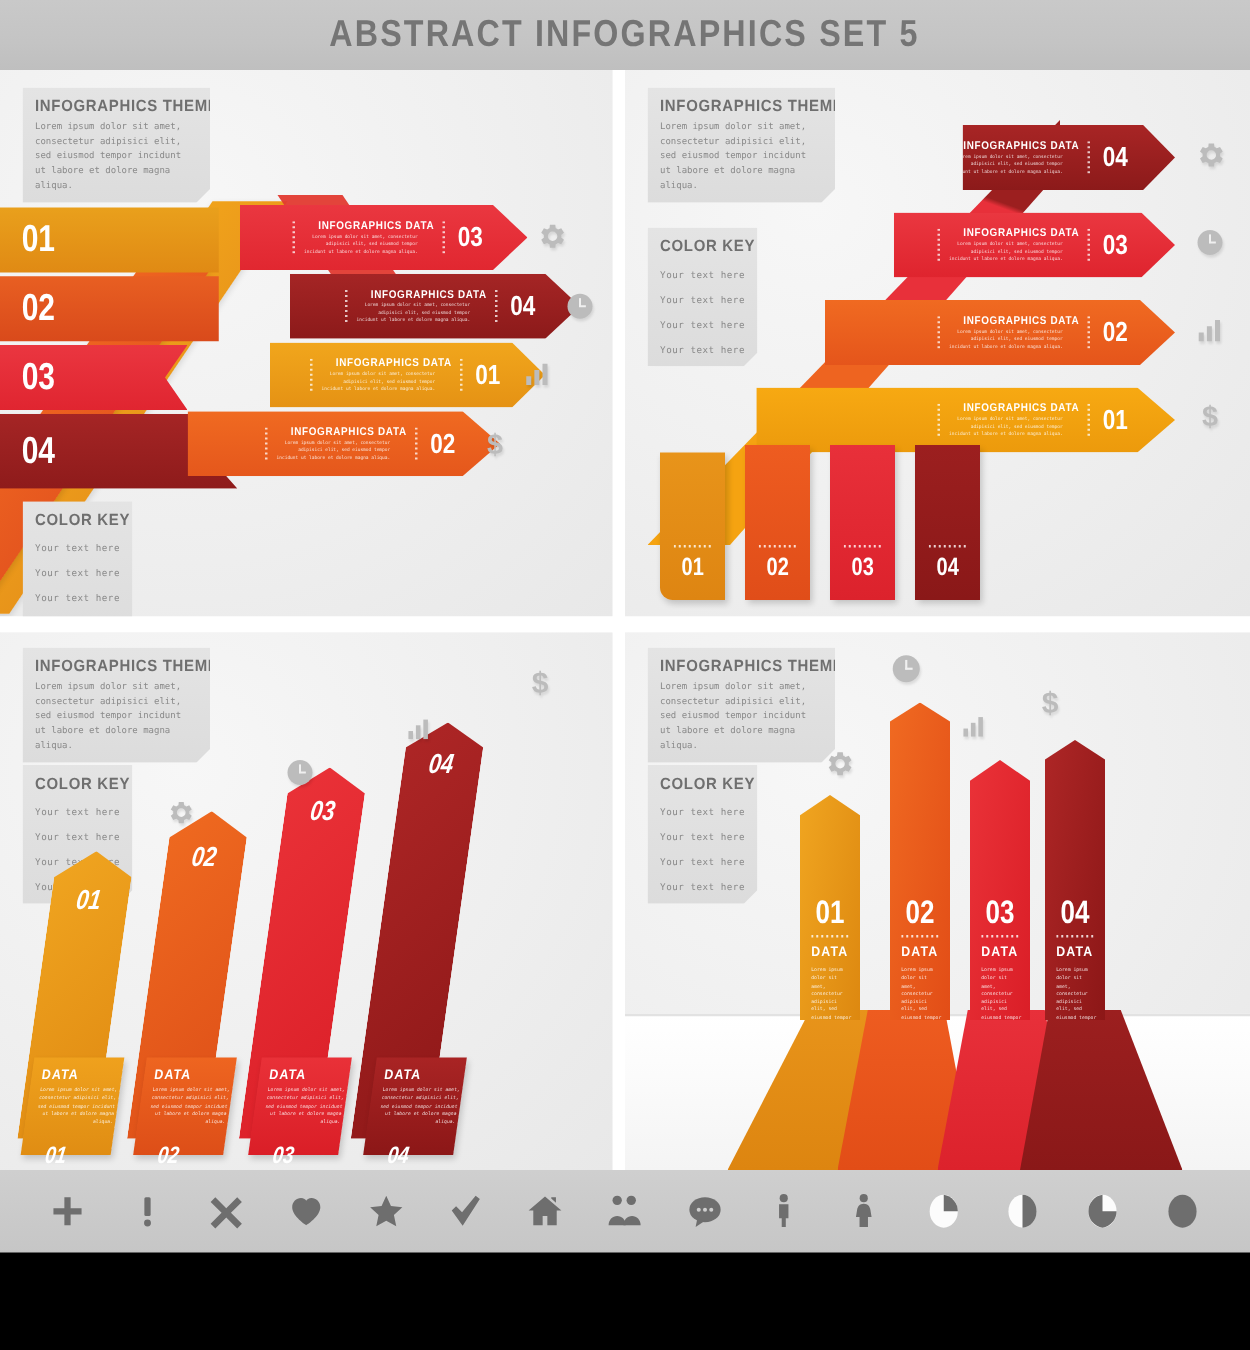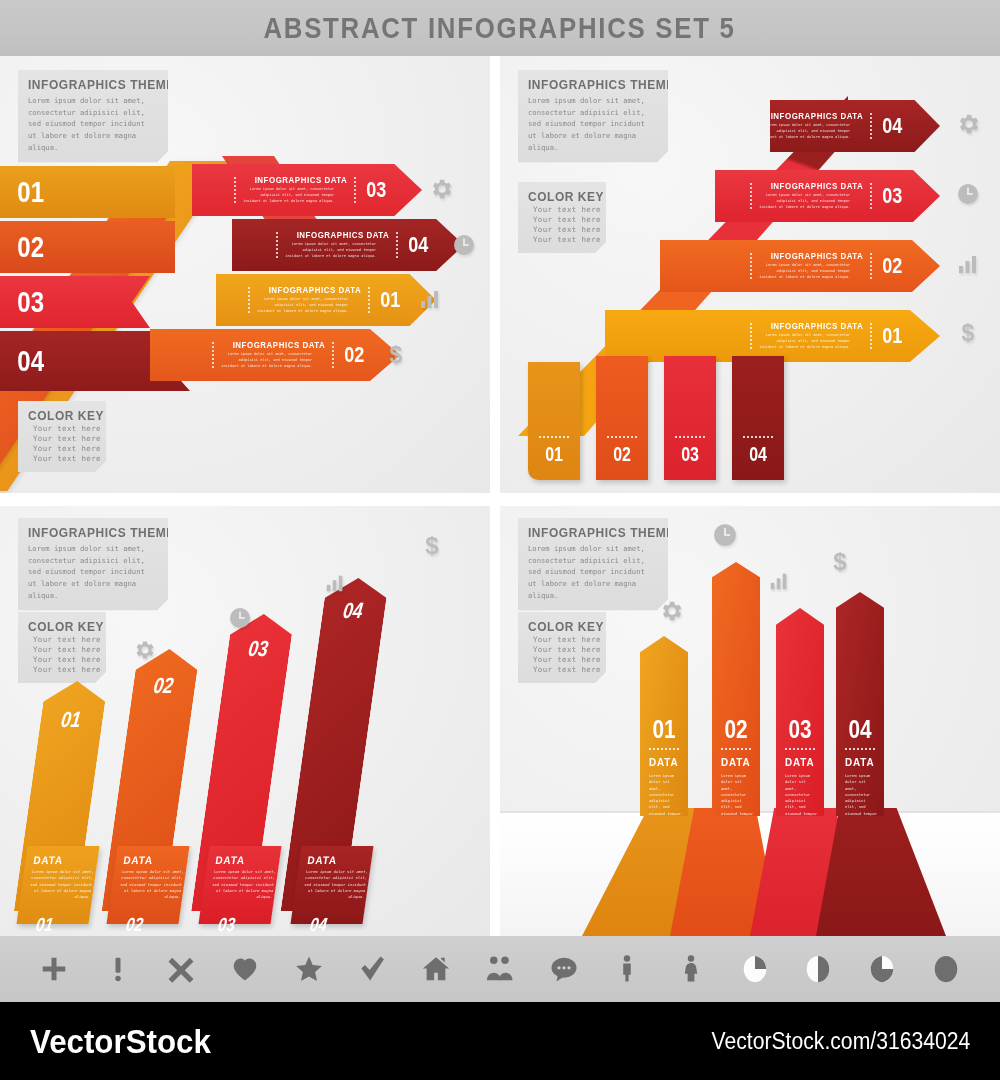--- a/index.html
+++ b/index.html
@@ -39,21 +39,21 @@
   }
   .infobox-title {
     font-family:"Liberation Sans Narrow","Liberation Sans",sans-serif;
     font-weight:bold; font-size:13px; letter-spacing:0.6px; color:#6f6f6f;
     transform:scaleX(0.92); transform-origin:left center; white-space:nowrap;
   }
   .infobox-body {
     font-family:"DejaVu Sans Mono","Liberation Mono",monospace;
     font-size:7.2px; line-height:1.62; color:#8a8a8a; margin-top:3px; width:128px;
   }
-  .key-row { display:flex; align-items:center; gap:5px; margin-top:1px; }
+  .key-row { display:flex; align-items:center; gap:5px; margin-top:11px;justify-content:flex-end; }
   .key-sw { width:8px; height:8px; display:inline-block; }
   .key-lbl { font-family:"DejaVu Sans Mono","Liberation Mono",monospace;
     font-size:7.4px; color:#8a8a8a; letter-spacing:0.4px; white-space:nowrap; }
 
   
   .gicon { position:absolute; color:#bdbdbd; }
   .gicon svg { display:block; fill:#bcbcbc; filter:drop-shadow(1px 2px 1px rgba(0,0,0,0.10)); }
 
   
   .band-label { display:flex; align-items:center; gap:6px; }
@@ -692,17 +692,13 @@
           <path d="M12 12V1.5A10.5 10.5 0 003 12a10.5 10.5 0 009 10.5A10.5 10.5 0 0021 12z"></path>
         </svg>
       </span>
     <span>
         <svg width="30" height="30" viewBox="0 0 24 24">
           <ellipse cx="12" cy="12" rx="9" ry="10.5"></ellipse>
         </svg>
       </span>
   </div>
 
-  <div class="footer">
-    <div class="wm-left">VectorStock</div>
-    <div class="wm-right">VectorStock.com/31634024</div>
-  </div>
 </div>
 
 </body></html>

